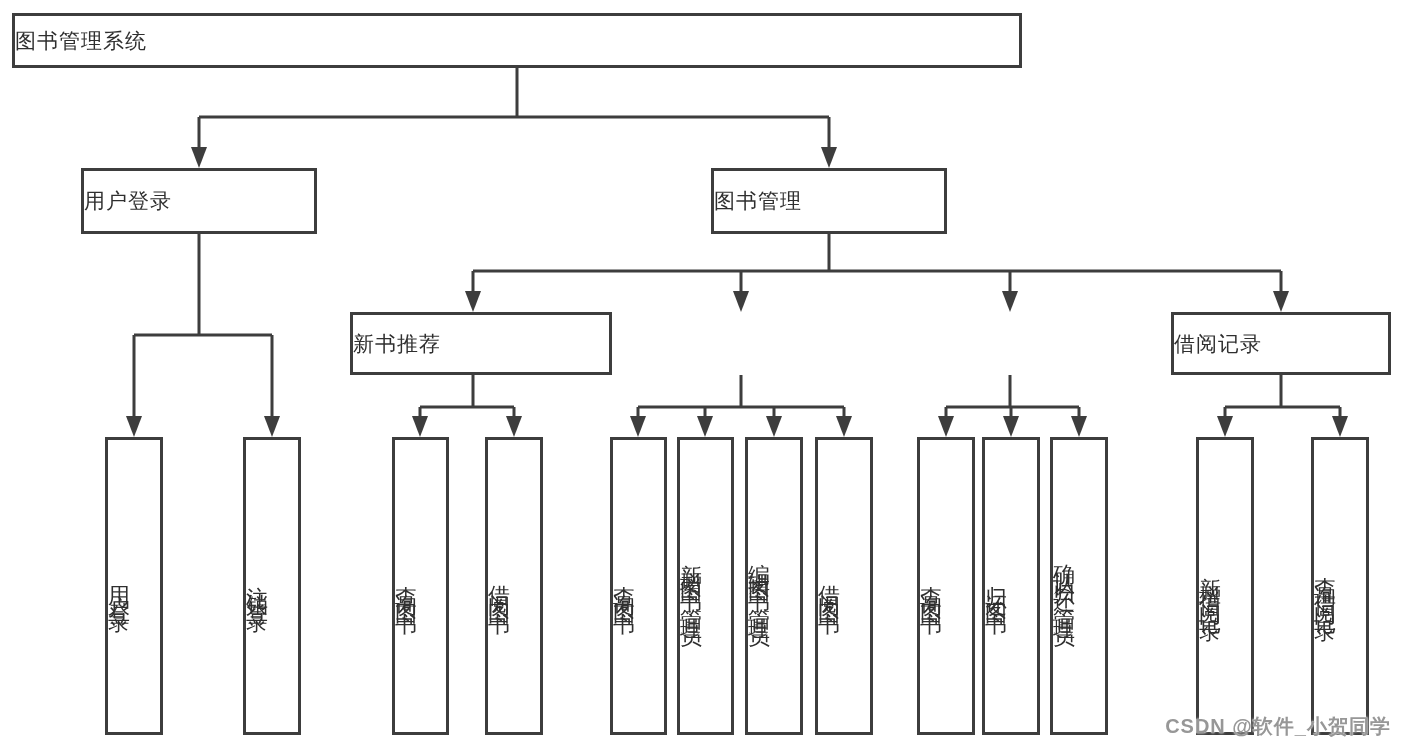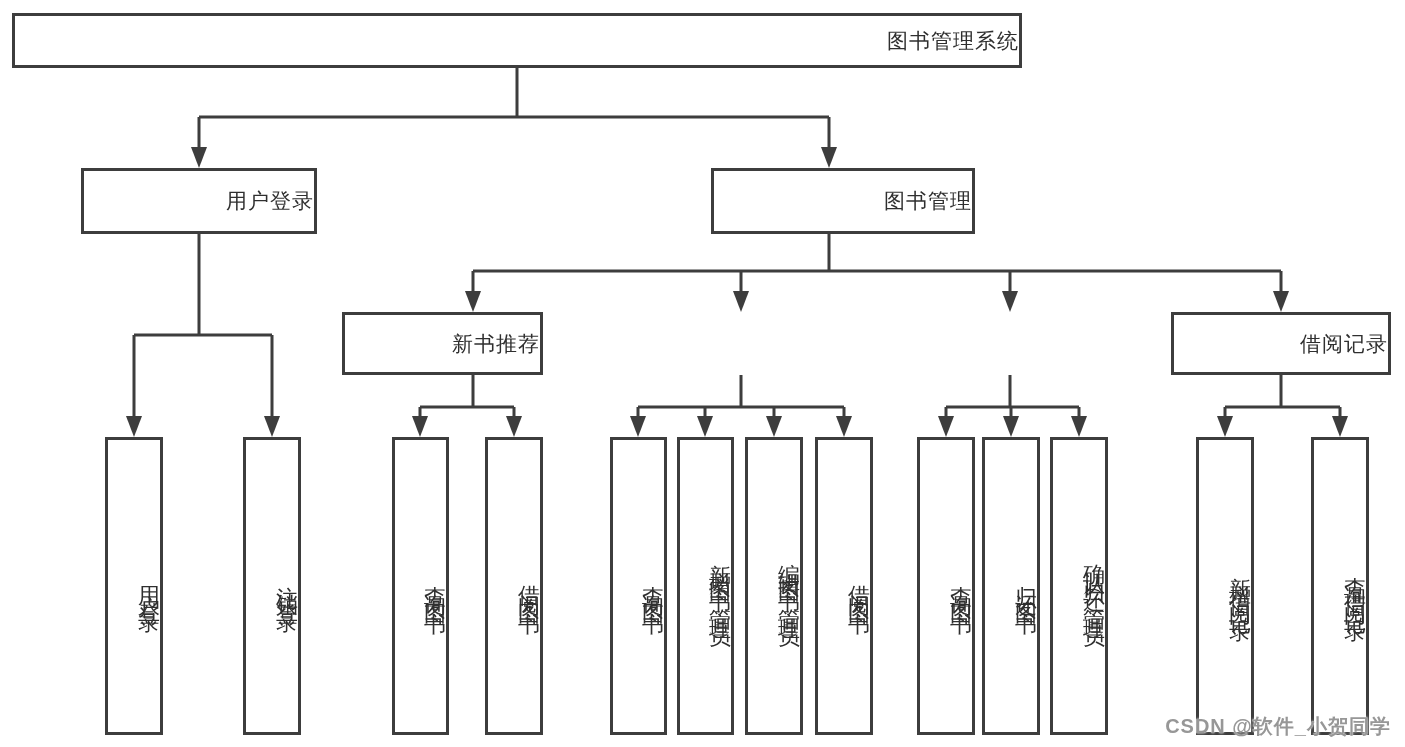--- a/index.html
+++ b/index.html
@@ -20,21 +20,21 @@
   .wires{position:absolute;left:0;top:0;}
   .wires path{fill:none;stroke:var(--line);stroke-width:3;}
   .wires polygon{fill:var(--line);stroke:none;}
   .node{
     position:absolute;
     box-sizing:border-box;
     border:3px solid var(--line);
     background:var(--bg);
     display:flex;
     align-items:center;
-    justify-content:flex-end;
+    justify-content:flex-start;
   }
   .node.h span{
     font-size:21px;
     letter-spacing:1px;
     white-space:nowrap;
   }
   .node.v span{
     writing-mode:vertical-rl;
     text-orientation:mixed;
     font-size:22px;
@@ -96,25 +96,25 @@
     <polygon points="1340,437 1332,416 1348,416"></polygon>
   </svg>
 
   <div class="node h" style="left:12px;top:13px;width:1010px;height:55px">
     <span>图书管理系统</span>
   </div>
 
   <div class="node h" style="left:81px;top:168px;width:236px;height:66px">
     <span>用户登录</span>
   </div>
-  <div class="node h" style="left:711px;top:168px;width:264px;height:66px">
+  <div class="node h" style="left:711px;top:168px;width:236px;height:66px">
     <span>图书管理</span>
   </div>
 
-  <div class="node h" style="left:342px;top:312px;width:201px;height:63px">
+  <div class="node h" style="left:350px;top:312px;width:262px;height:63px">
     <span>新书推荐</span>
   </div>
   <div class="node h" style="left:1171px;top:312px;width:220px;height:63px">
     <span>借阅记录</span>
   </div>
 
   <div class="node v" style="left:105px;top:437px;width:58px;height:298px">
     <span>用户登录</span>
   </div>
   <div class="node v" style="left:243px;top:437px;width:58px;height:298px">

